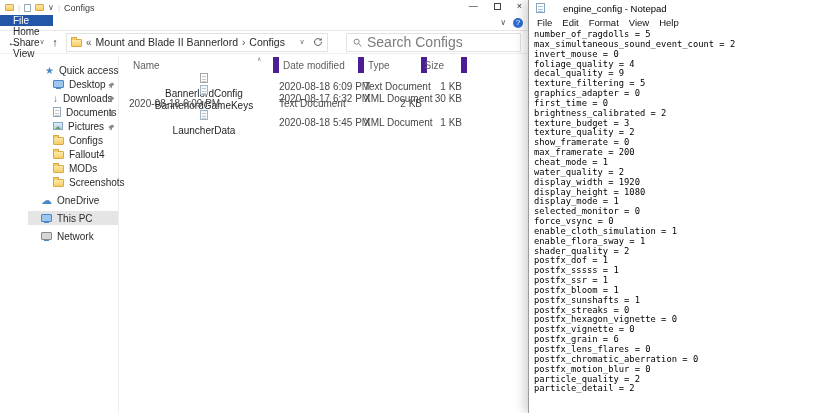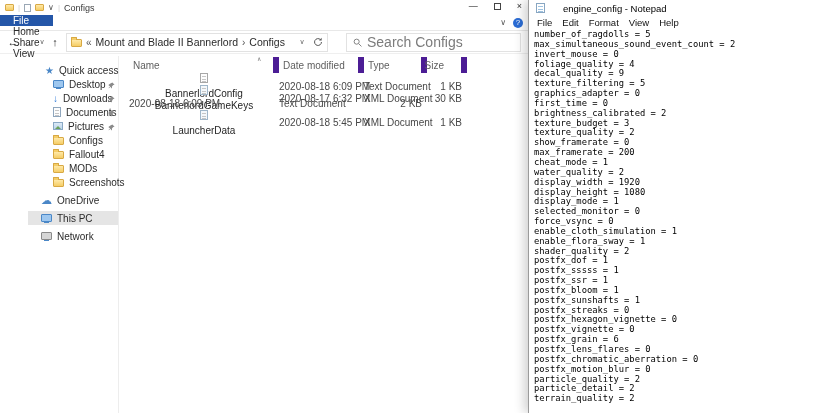--- a/index.html
+++ b/index.html
@@ -346,16 +346,15 @@
         <div class="nline">postfx_sunshafts = 1</div>
         <div class="nline">postfx_streaks = 0</div>
         <div class="nline">postfx_hexagon_vignette = 0</div>
         <div class="nline">postfx_vignette = 0</div>
         <div class="nline">postfx_grain = 6</div>
         <div class="nline">postfx_lens_flares = 0</div>
         <div class="nline">postfx_chromatic_aberration = 0</div>
         <div class="nline">postfx_motion_blur = 0</div>
         <div class="nline">particle_quality = 2</div>
         <div class="nline">particle_detail = 2</div>
-        <div class="nline">terrain_quality = 2</div>
       </div>
   </div>
 </div>
 
 </body></html>

